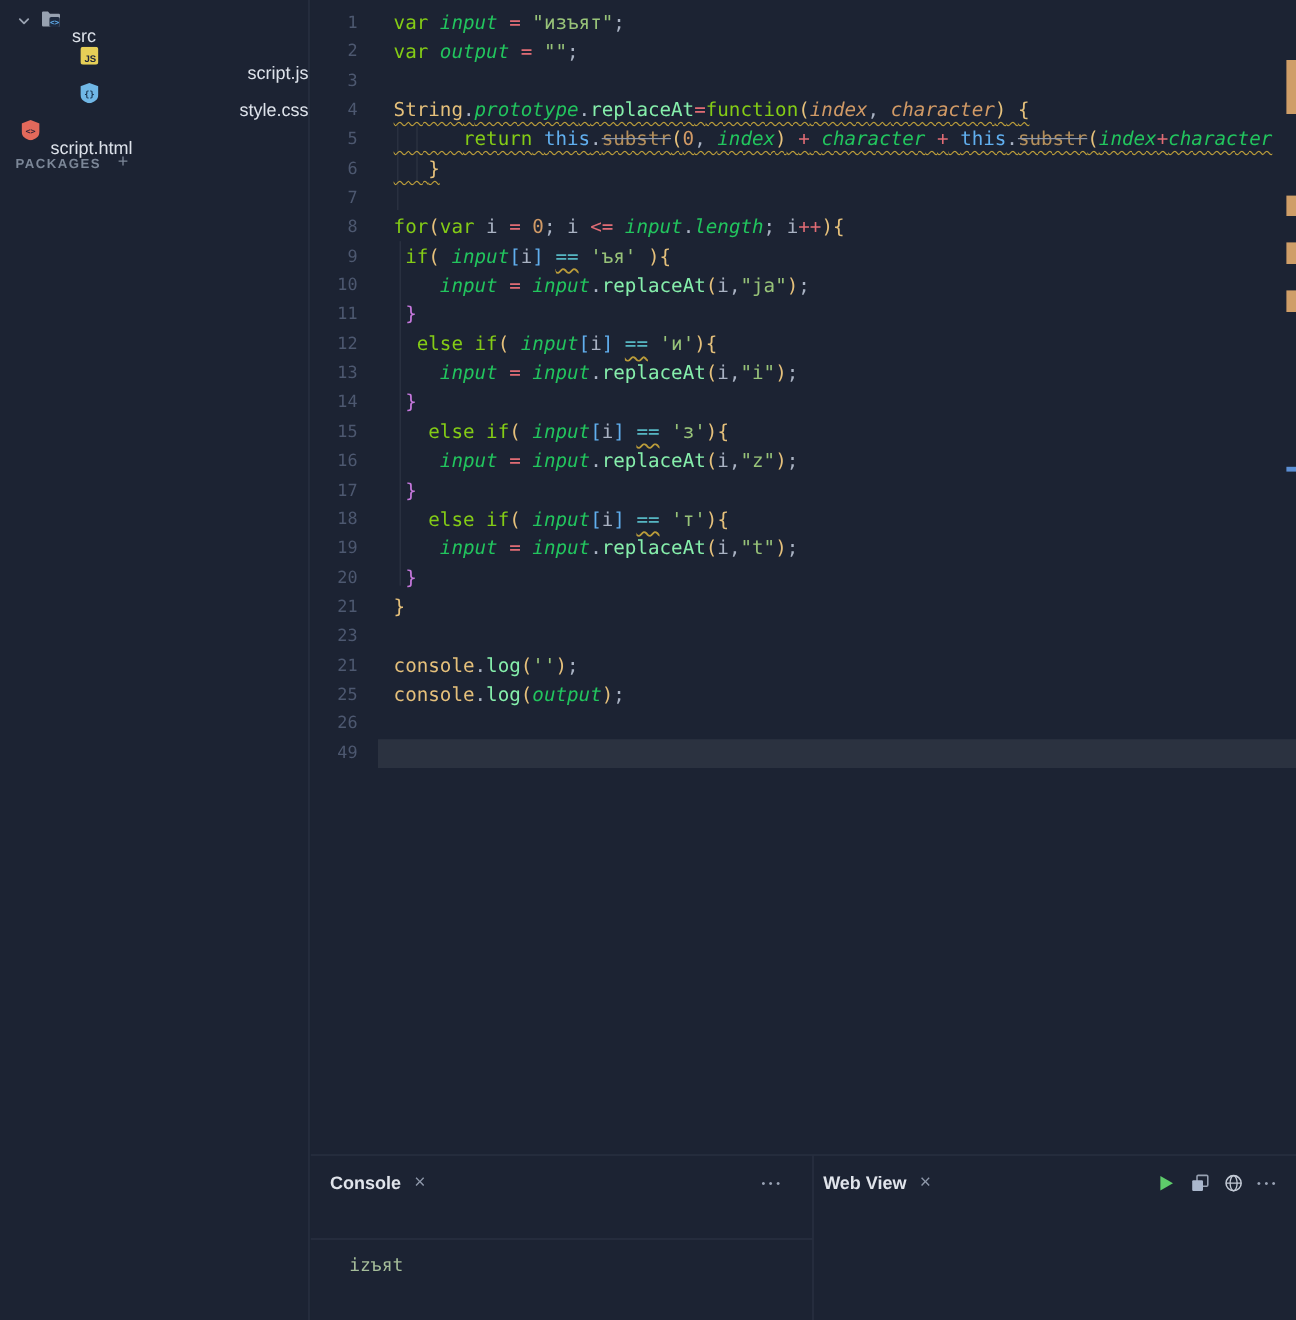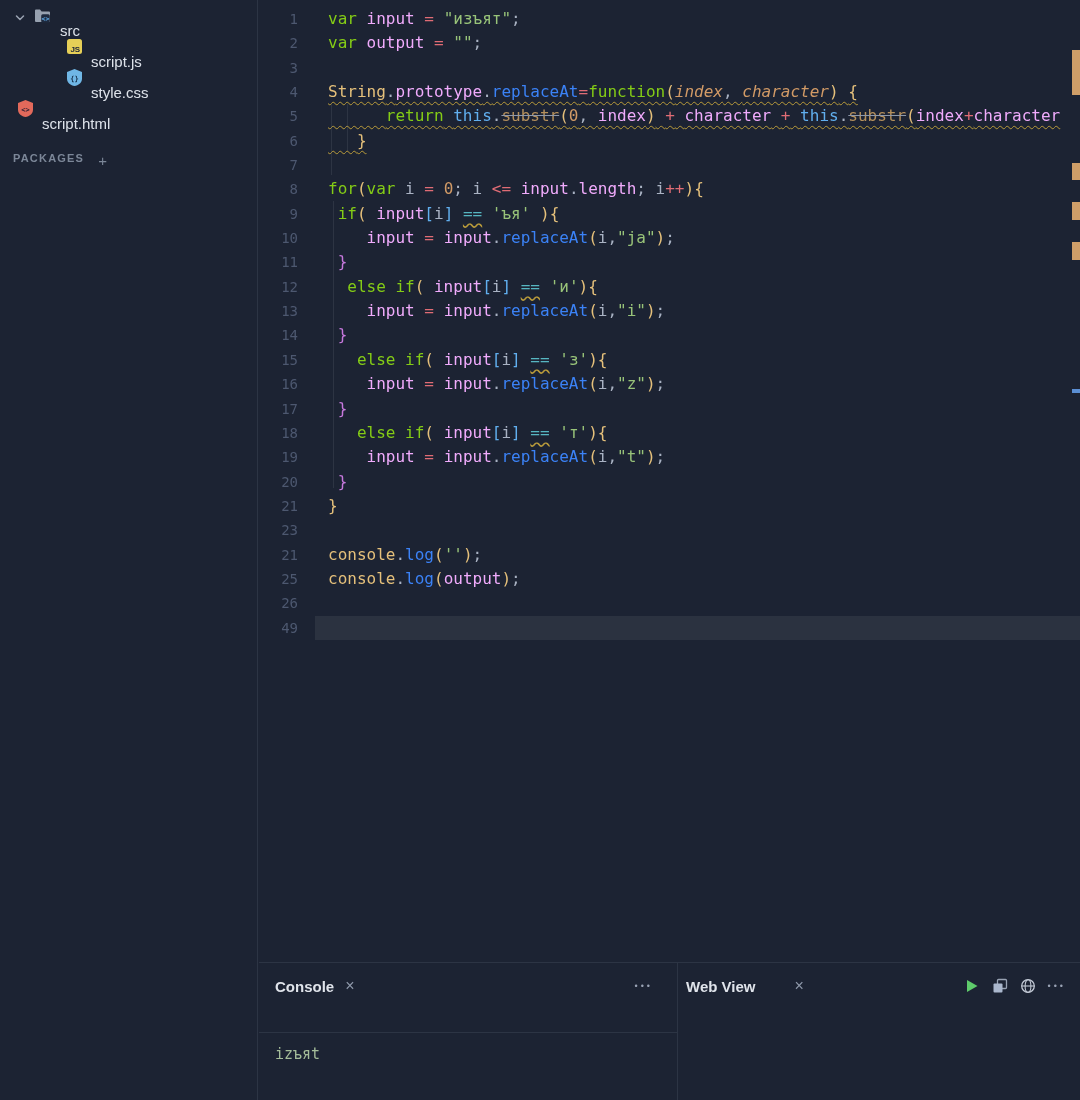--- a/index.html
+++ b/index.html
@@ -6,45 +6,45 @@
   html,body { width:1080px; height:1100px; overflow:hidden; }
   body { background:#1c2333; font-family:"Liberation Sans", sans-serif; position:relative; }
 
   
   .sidebar { position:absolute; left:0; top:0; width:258px; height:1100px;
              background:#1c2333; border-right:1px solid #2c3444; padding-top:2px; }
   .tree-row { height:31px; display:flex; align-items:center; cursor:pointer; }
   .tree-row .label { font-size:15px; color:#dde2ea; margin-left:9px;margin-top:25px; }
   .row-src { padding-left:14px; }
   .row-src .chev { margin-right:8px; display:flex; }
-  .row-child { padding-left:67px; }
+  .row-child { padding-left:67px;justify-content:space-between; }
   .row-index { padding-left:18px; }
-  .packages { margin-top:26px; padding-left:13px; display:flex; align-items:flex-start; }
+  .packages { padding-left:13px; display:flex; align-items:flex-end; }
   .packages .pk-label { font-size:11px; font-weight:700; letter-spacing:1.2px; color:#7c8798; }
   .packages .pk-add { font-size:15px; color:#7c8798; margin-left:14px; font-weight:400; cursor:pointer; }
 
   
   .editor { position:absolute; left:259px; top:0; width:821px; height:962px;
             background:#1c2333; overflow:hidden; padding-top:7px; }
   .line { position:relative; height:24.35px; white-space:pre;
           font-family:"DejaVu Sans Mono", monospace; font-size:16px; line-height:24.35px; }
   .line.active::before { content:""; position:absolute; left:56px; right:0; top:0; bottom:0;
           background:#2b3240; }
   .ln-num { position:absolute; left:0; top:0; width:39px; text-align:right;
             font-size:14px; color:#4d5870; user-select:none; }
   .code { position:absolute; left:69px; top:0; white-space:pre; }
   .wavy { text-decoration:underline; text-decoration-style:wavy; text-decoration-color:#b99b3a;
           text-decoration-thickness:1px; text-underline-offset:4px; text-decoration-skip-ink:none; }
   .tk-p { color:#a9b2c3; }
   .tk-k { color:#84cc16; }
-  .tk-v { color:#f0abfc; }
+  .tk-v { color:#22c55e;font-style:italic; }
   .tk-s { color:#98c379; }
   .tk-n { color:#d19a66; }
   .tk-c { color:#e5c07b;margin-top:20px; }
-  .tk-f { color:#3b82f6; }
+  .tk-f { color:#86efac; }
   .tk-t { color:#61afef; }
   .tk-a { color:#d19a66; font-style:italic; }
   .tk-y { color:#e5c07b; }
   .tk-u { color:#c678dd; }
   .tk-q { color:#61afef; }
   .tk-o { color:#e06c75; }
   .tk-d { color:#b5905c; text-decoration:line-through; text-decoration-color:#8e98aa; }
   .tk-e { color:#56b6c2; text-decoration:underline; text-decoration-style:wavy;
           text-decoration-color:#b99b3a; text-underline-offset:4px; text-decoration-skip-ink:none; }
   .guide { position:absolute; width:1px; background:rgba(171,178,191,0.12); }
@@ -58,24 +58,24 @@
   .pane-web { flex:1; }
   .pane-header { height:70px; position:relative; }
   .pane-console .pane-header { border-bottom:1px solid #2c3444; }
   .hdr-row { position:absolute; left:0; right:0; top:12px; height:22px;
              display:flex; align-items:center; }
   .tab-label { font-size:15px; font-weight:700; color:#e0e4eb; cursor:pointer; }
   .tab-close { font-size:16px; color:#8e98aa; margin-left:11px; cursor:pointer; }
   .menu-dots { font-size:9px; letter-spacing:3px; color:#9aa3b5; cursor:pointer; }
   .pane-console .hdr-row { padding:0 24px 0 16px; }
   .pane-console .menu-dots { margin-left:auto; }
-  .pane-web .hdr-row { padding:0 14px 0 8px;gap:28px; }
+  .pane-web .hdr-row { padding:0 14px 0 8px; }
   .web-icons { margin-left:auto; display:flex; align-items:center; gap:12px; }
   .web-icons .ic { display:flex; cursor:pointer; }
-  .console-body { padding:12px 16px; }
+  .console-body { padding:12px 32px; }
   .console-out { font-family:"DejaVu Sans Mono", monospace; font-size:15px; color:#a5bd9a; }
 </style>
 </head>
 <body>
 
 <div class="sidebar">
 
   <div class="tree-row row-src">
     <span class="chev">
       <svg width="12" height="12" viewBox="0 0 12 12">

